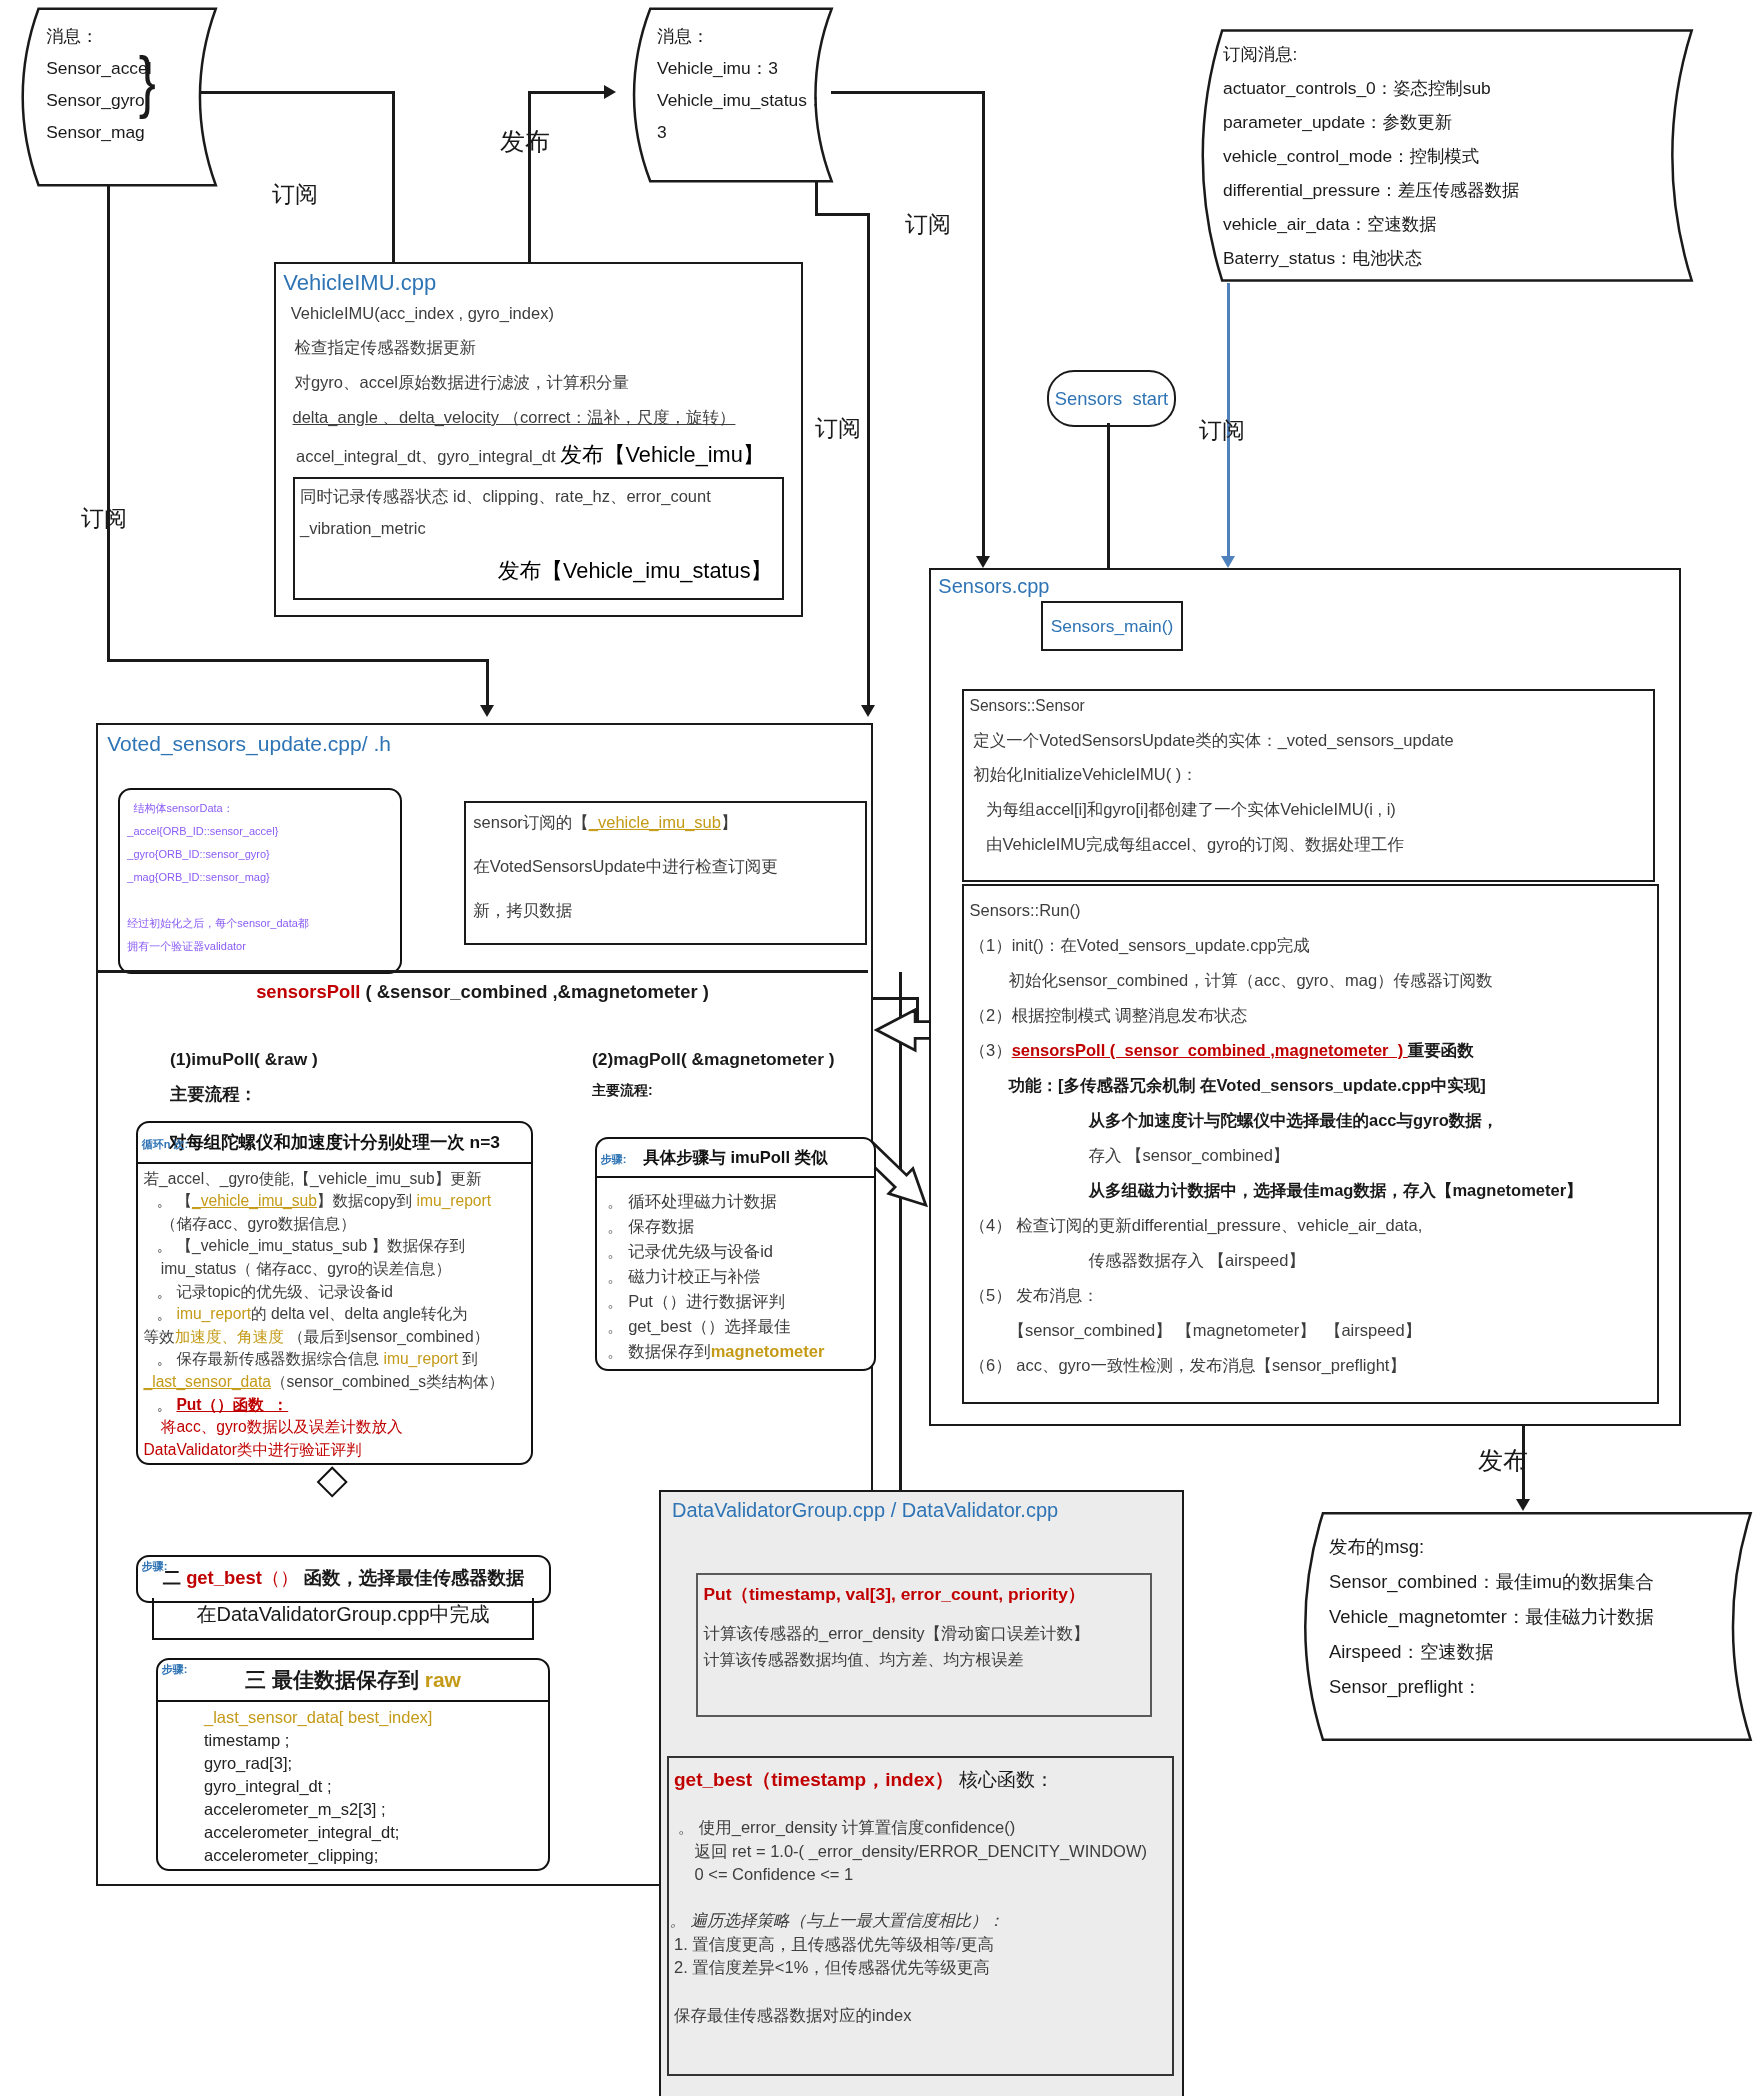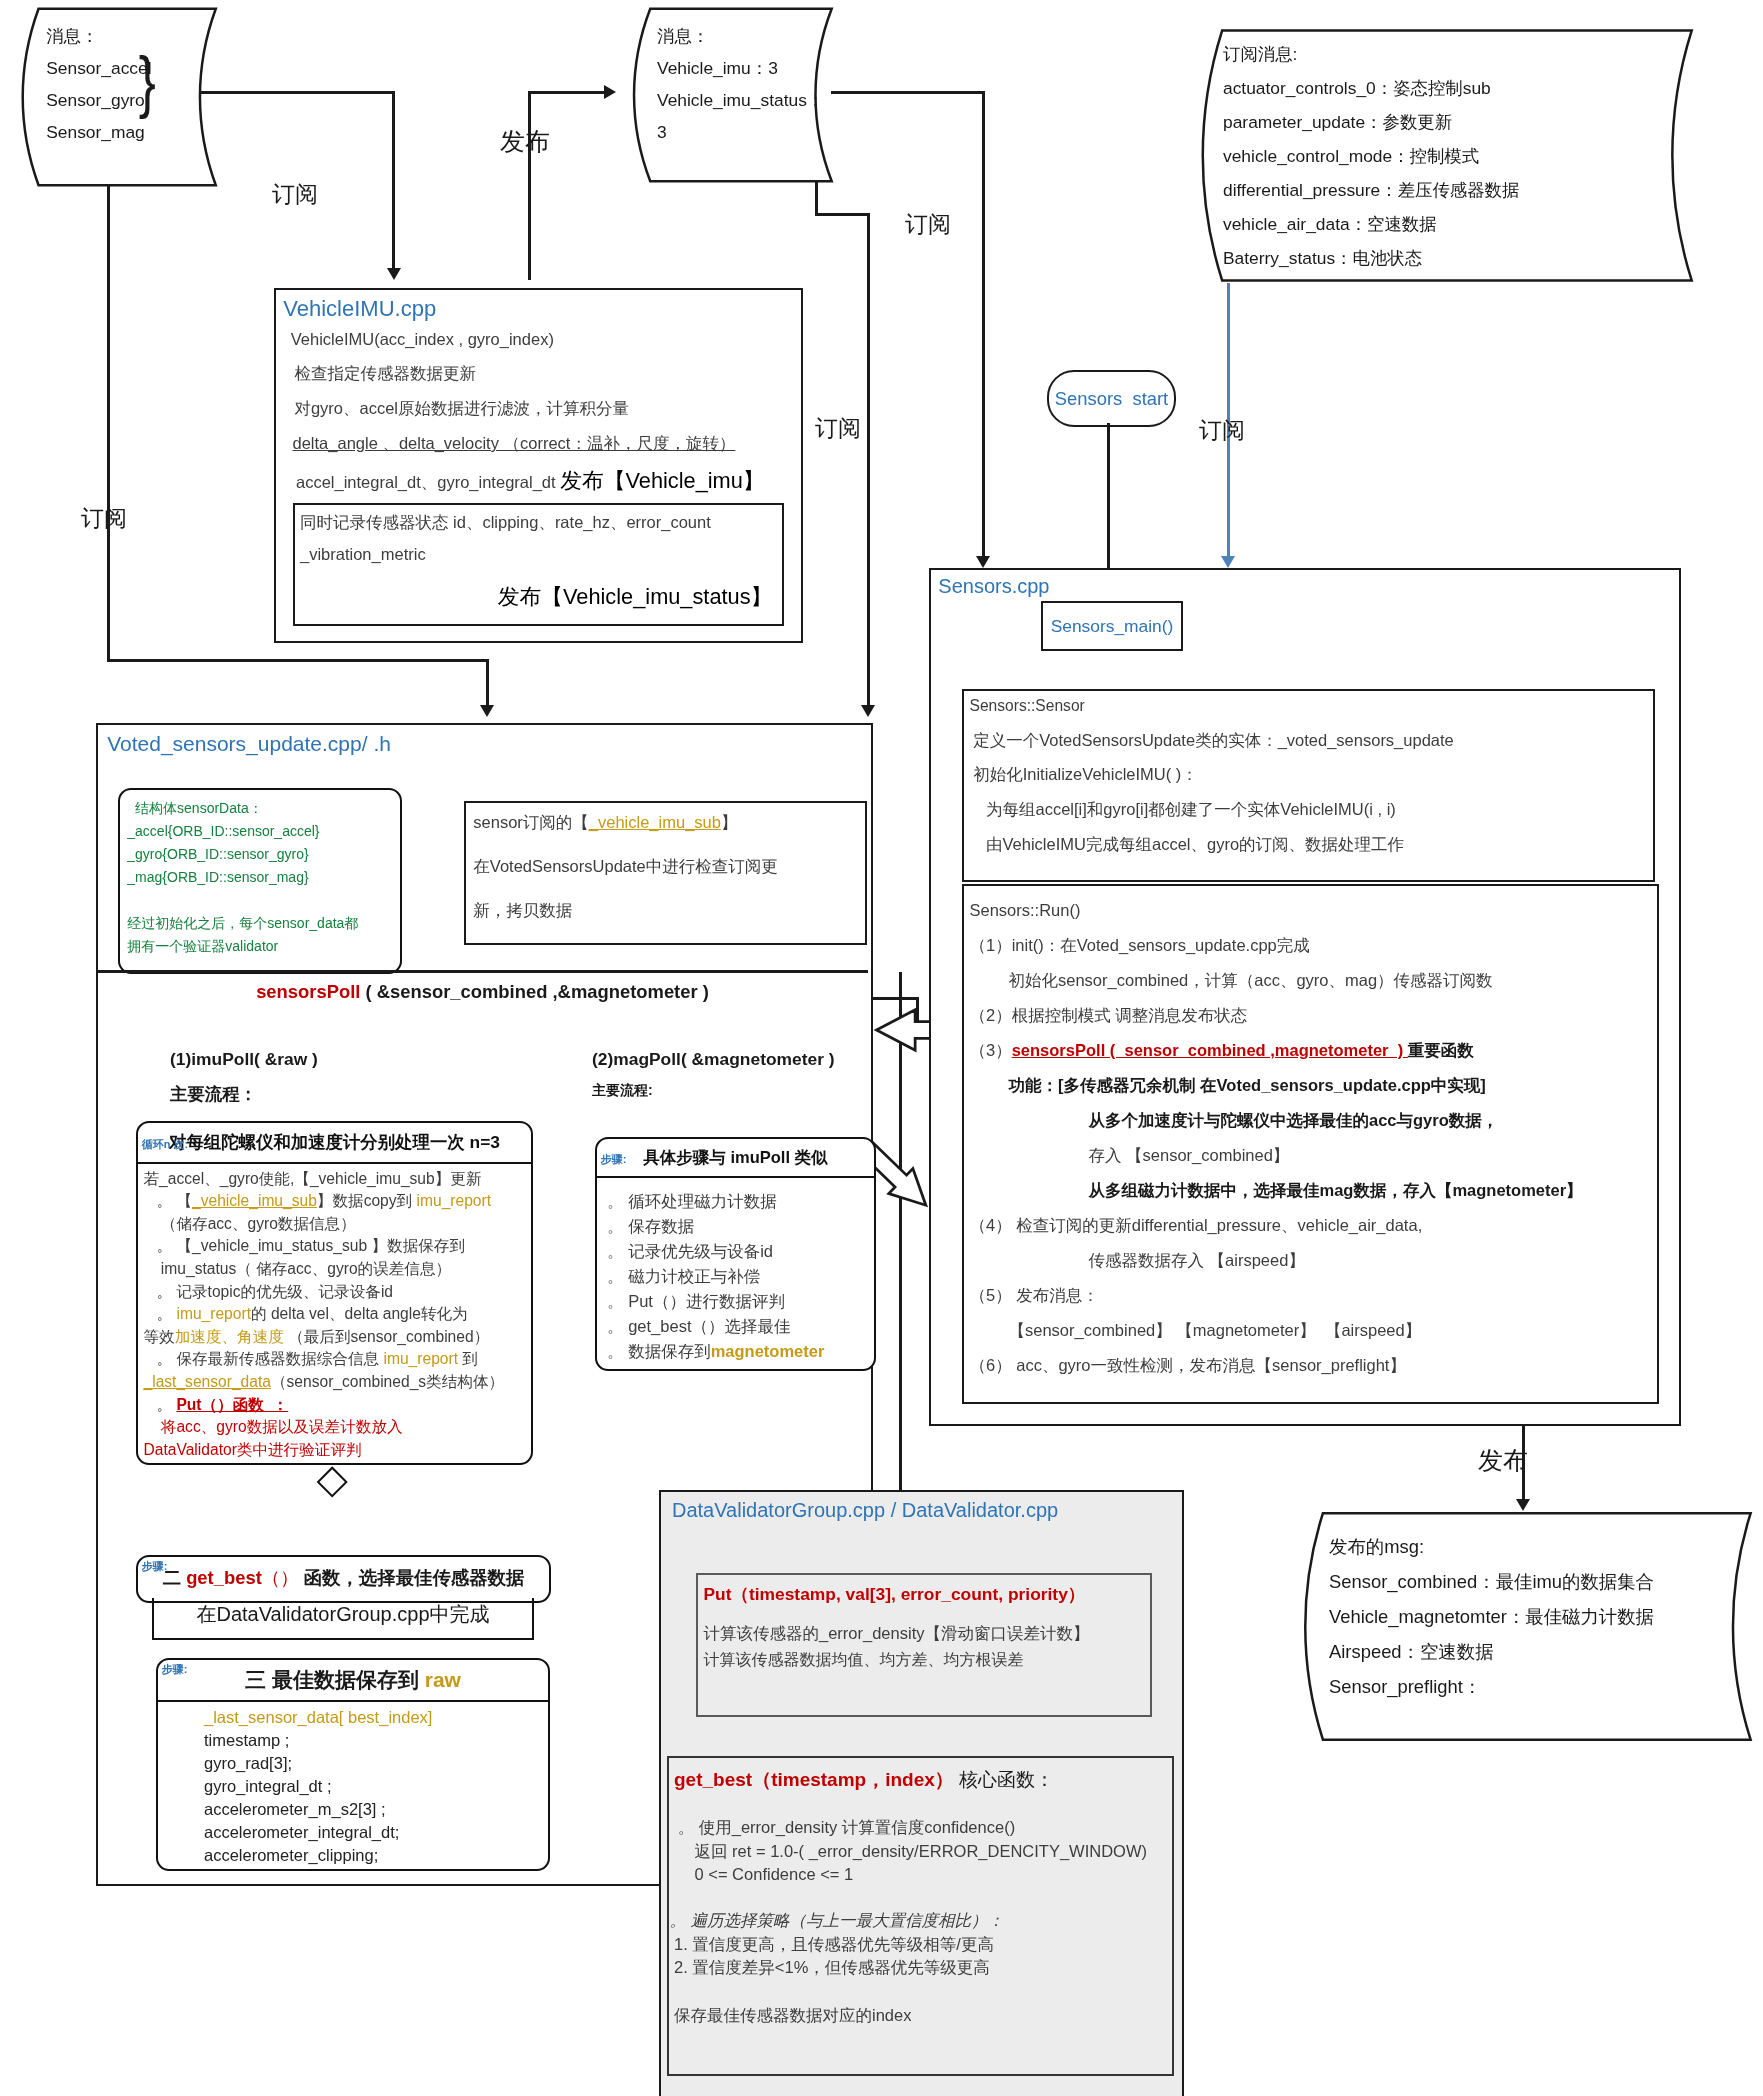--- a/index.html
+++ b/index.html
@@ -136,21 +136,21 @@
         <div class="line">订阅消息:</div>
         <div class="line">actuator_controls_0：姿态控制sub</div>
         <div class="line">parameter_update：参数更新</div>
         <div class="line">vehicle_control_mode：控制模式</div>
         <div class="line">differential_pressure：差压传感器数据</div>
         <div class="line">vehicle_air_data：空速数据</div>
         <div class="line">Baterry_status：电池状态</div>
       </div>
   </div>
 
-  <div class="box" style="left:274px;top:288px;width:525px;height:351px;">
+  <div class="box" style="left:274px;top:262px;width:525px;height:351px;">
     <div class="abs boxtitle" style="left:7.3px;top:5.5px;font-size:22px;">VehicleIMU.cpp</div>
     <div class="abs" style="left:14.7px;top:40px;font-size:16.5px;">VehicleIMU(acc_index , gyro_index)</div>
     <div class="abs" style="left:18.4px;top:73px;font-size:16.5px;">检查指定传感器数据更新</div>
     <div class="abs" style="left:18.4px;top:108px;font-size:16.5px;">对gyro、accel原始数据进行滤波，计算积分量</div>
     <div class="abs" style="left:16.5px;top:143px;font-size:16.5px;text-decoration:underline;">delta_angle 、delta_velocity （correct：温补，尺度，旋转）</div>
     <div class="abs" style="left:20px;top:176px;font-size:16.5px;">accel_integral_dt、gyro_integral_dt <span class="c-big">发布【Vehicle_imu】</span></div>
     <div class="box" style="left:16.5px;top:213px;width:487px;height:119px;border-width:2.3px;">
       <div class="abs" style="left:5.5px;top:7.3px;font-size:16.5px;">同时记录传感器状态 id、clipping、rate_hz、error_count</div>
       <div class="abs" style="left:5.5px;top:40px;font-size:16.5px;">_vibration_metric</div>
       <div class="abs" style="right:9.2px;top:77px;font-size:16.5px;color:#000;"><span class="c-big">发布【Vehicle_imu_status】</span></div>
@@ -194,21 +194,21 @@
         <div class="line">（6） acc、gyro一致性检测，发布消息【sensor_preflight】</div>
       </div>
     </div>
   </div>
 
   <div class="box" style="left:96px;top:723px;width:773px;height:1159px;">
     <div class="abs boxtitle" style="left:9.2px;top:7.3px;font-size:21px;">Voted_sensors_update.cpp/ .h</div>
   </div>
 
   <div class="roundbox" style="left:118px;top:788px;width:280px;height:182px;border-width:2.3px;">
-    <div class="c-blue" style="padding:7.3px 5.5px 0 7.3px;font-size:14px;line-height:23px;color:#15803d;">
+    <div class="c-blue" style="padding:7.3px 5.5px 0 7.3px;font-size:11px;line-height:23px;color:#8b5cf6;">
         <div class="line">  结构体sensorData：</div>
         <div class="line">_accel{ORB_ID::sensor_accel}</div>
         <div class="line">_gyro{ORB_ID::sensor_gyro}</div>
         <div class="line">_mag{ORB_ID::sensor_mag}</div>
         <div class="line">&nbsp;</div>
         <div class="line">经过初始化之后，每个sensor_data都</div>
         <div class="line">拥有一个验证器validator</div>
       </div>
   </div>
 

